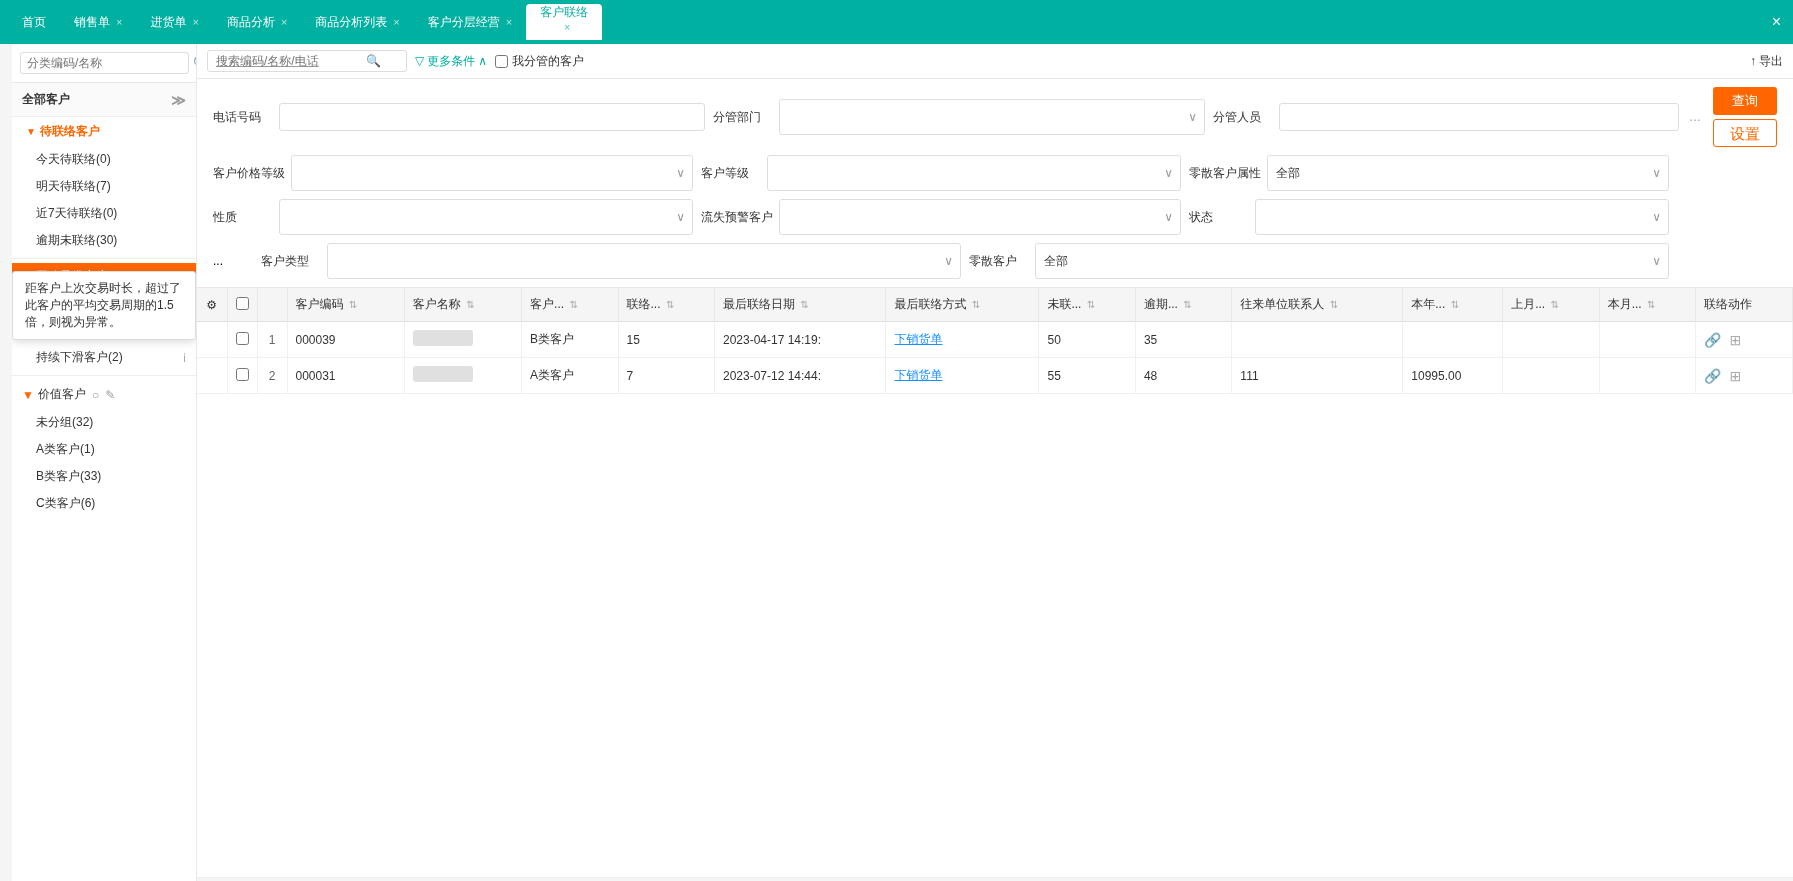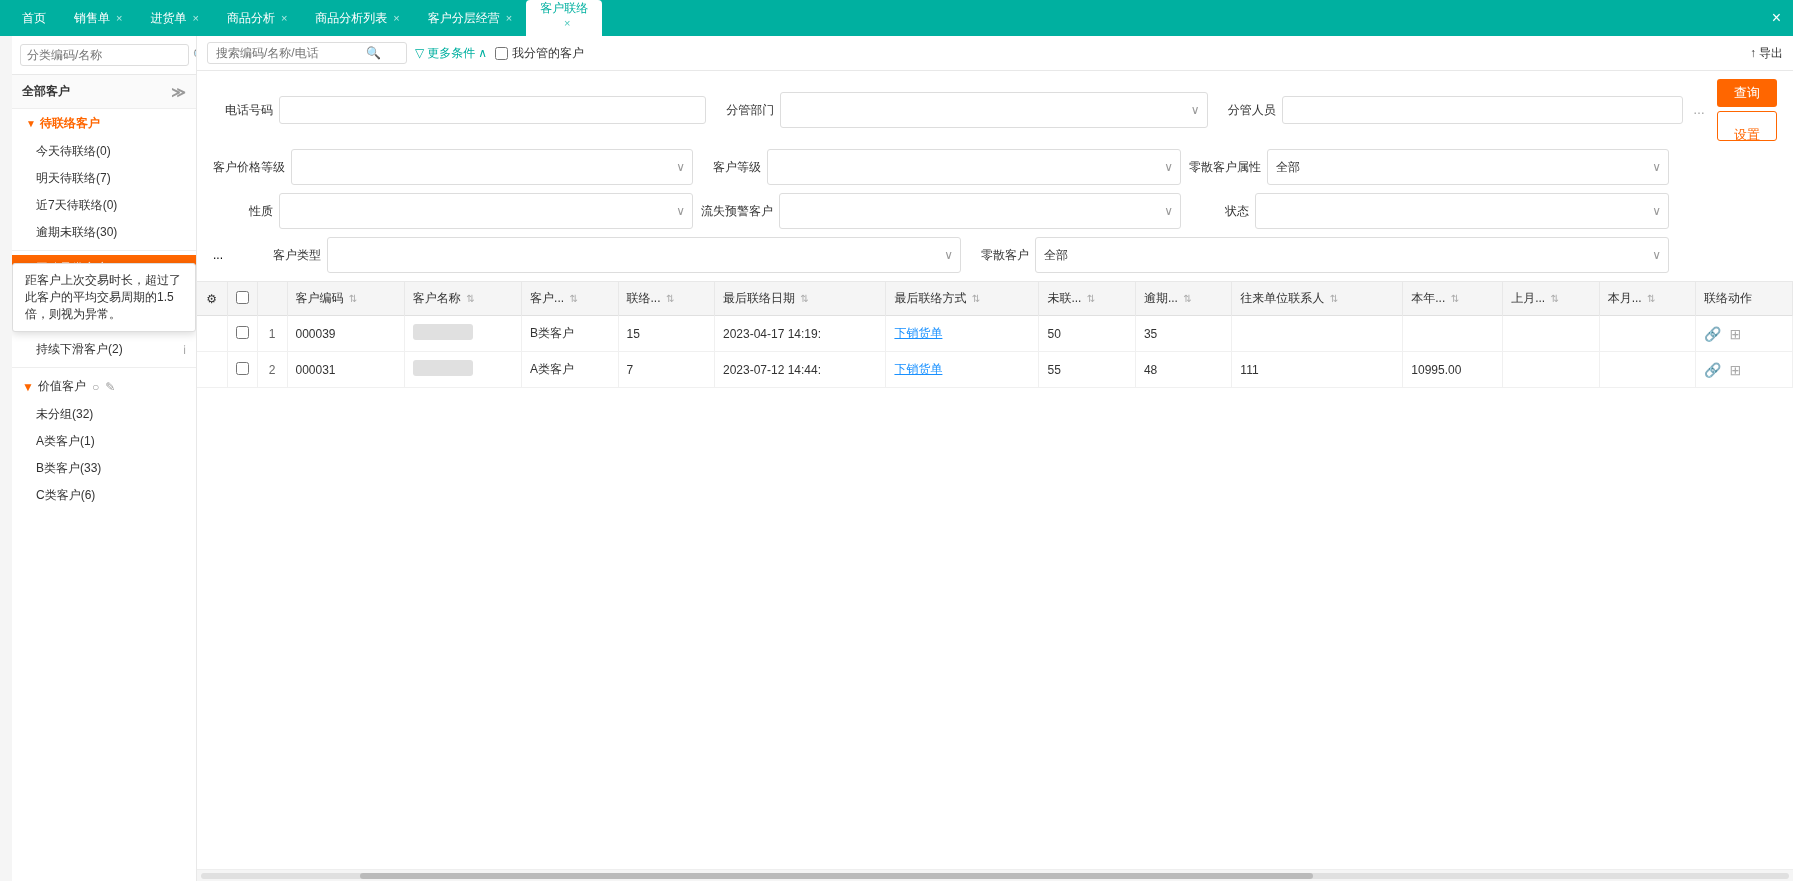--- a/index.html
+++ b/index.html
@@ -1,21 +1,21 @@
 <!DOCTYPE html>
 <html><head>
   <meta charset="utf-8">
   <style>
     * { box-sizing: border-box; margin: 0; padding: 0; font-family: "Microsoft YaHei", Arial, sans-serif; font-size: 12px; }
     body { background: #f5f5f5; width: 1793px; height: 881px; overflow: hidden; }
 
     
     .top-nav {
       background: #00b0a0;
-      height: 36px;
+      height: 44px;
       display: flex;
       align-items: center;
       padding: 0 8px;
       color: white;
       position: relative;
     }
     .top-nav .nav-item {
       padding: 0 14px;
       height: 36px;
       display: flex;
@@ -223,21 +223,20 @@
       flex: 1;
       display: flex;
       align-items: center;
       gap: 6px;
       min-width: 0;
     }
     .filter-cell label {
       white-space: nowrap;
       color: #333;
       min-width: 60px;
-      text-align: right;
     }
     .filter-select {
       flex: 1;
       border: 1px solid #ddd;
       border-radius: 3px;
       padding: 4px 24px 4px 8px;
       background: white;
       font-size: 12px;
       color: #333;
       appearance: none;
@@ -279,23 +278,23 @@
       padding: 5px 16px;
       cursor: pointer;
       font-size: 13px;
       height: 28px;
     }
     .setting-btn {
       background: white;
       color: #ff6600;
       border: 1px solid #ff6600;
       border-radius: 3px;
-      padding: 14px 16px;
-      cursor: pointer;
-      font-size: 13px;
+      padding: 5px 16px;
+      cursor: pointer;
+      font-size: 15px;
       height: 28px;
     }
     .btn-group {
       display: flex;
       flex-direction: column;
       gap: 4px;
       justify-content: center;
     }
 
     
@@ -537,21 +536,21 @@
 
     <div class="tooltip-box">
       <span>距客户上次交易时长，超过了此客户的平均交易周期的1.5倍，则视为异常。</span>
     </div>
   </div>
 
   <div class="content-area">
 
     <div class="filter-bar">
       <div class="search-input-wrap">
-        <input type="text" style="width: 150px;" placeholder="搜索编码/名称/电话">
+        <input type="text" style="width: 150px; text-decoration: underline;" placeholder="搜索编码/名称/电话">
         <span style="color:#aaa;">🔍</span>
       </div>
       <div class="more-conditions">
         <span>▽</span>
         <span>更多条件</span>
         <span>∧</span>
       </div>
       <div class="my-customers">
         <input type="checkbox" style="">
         <span>我分管的客户</span>

